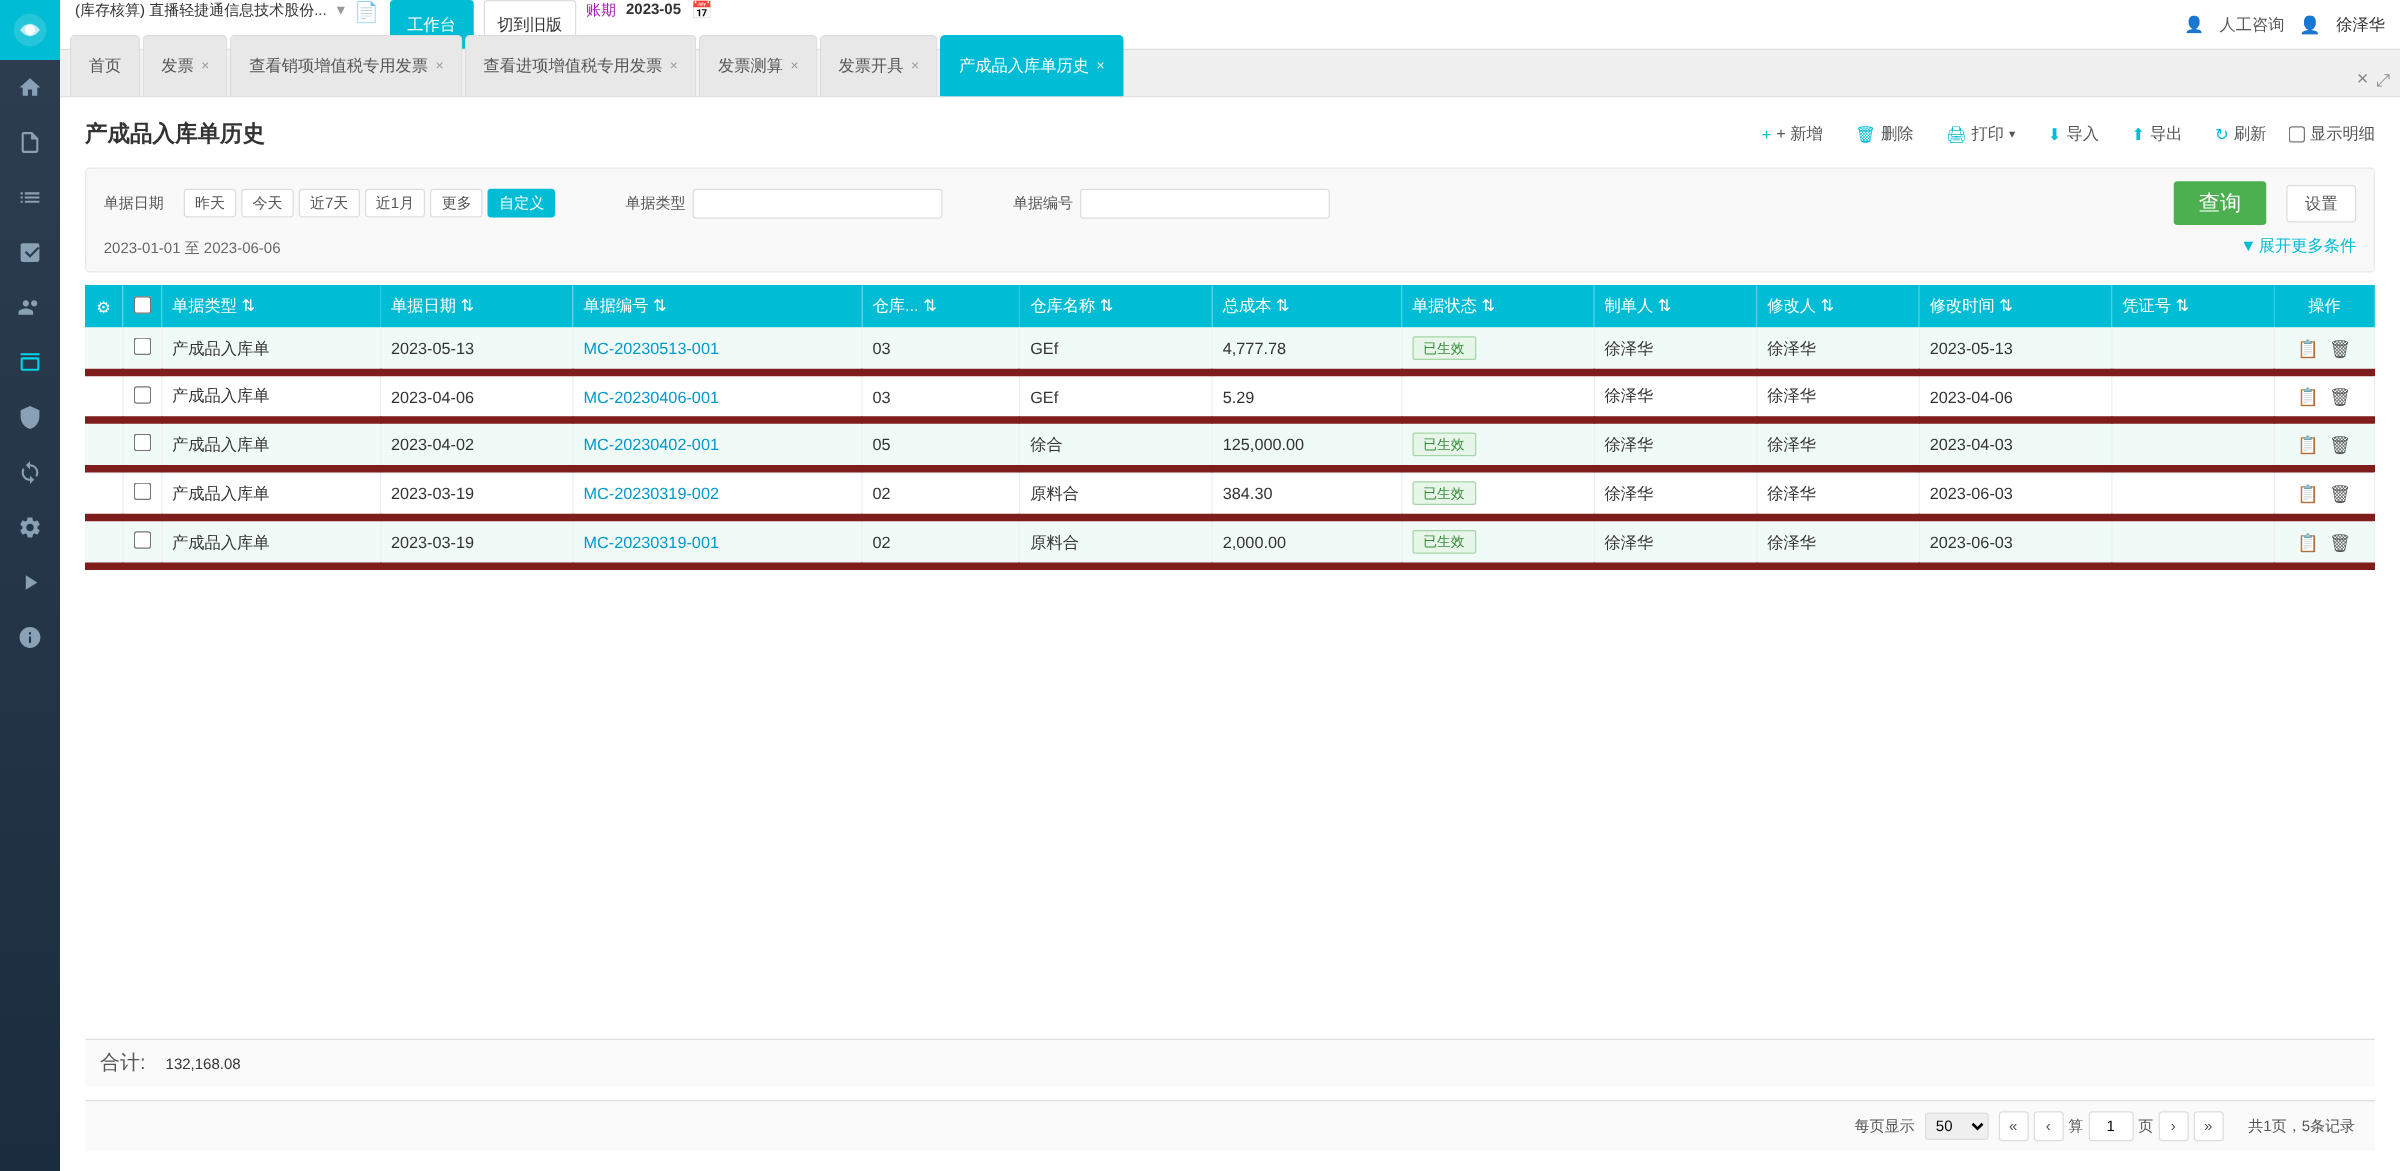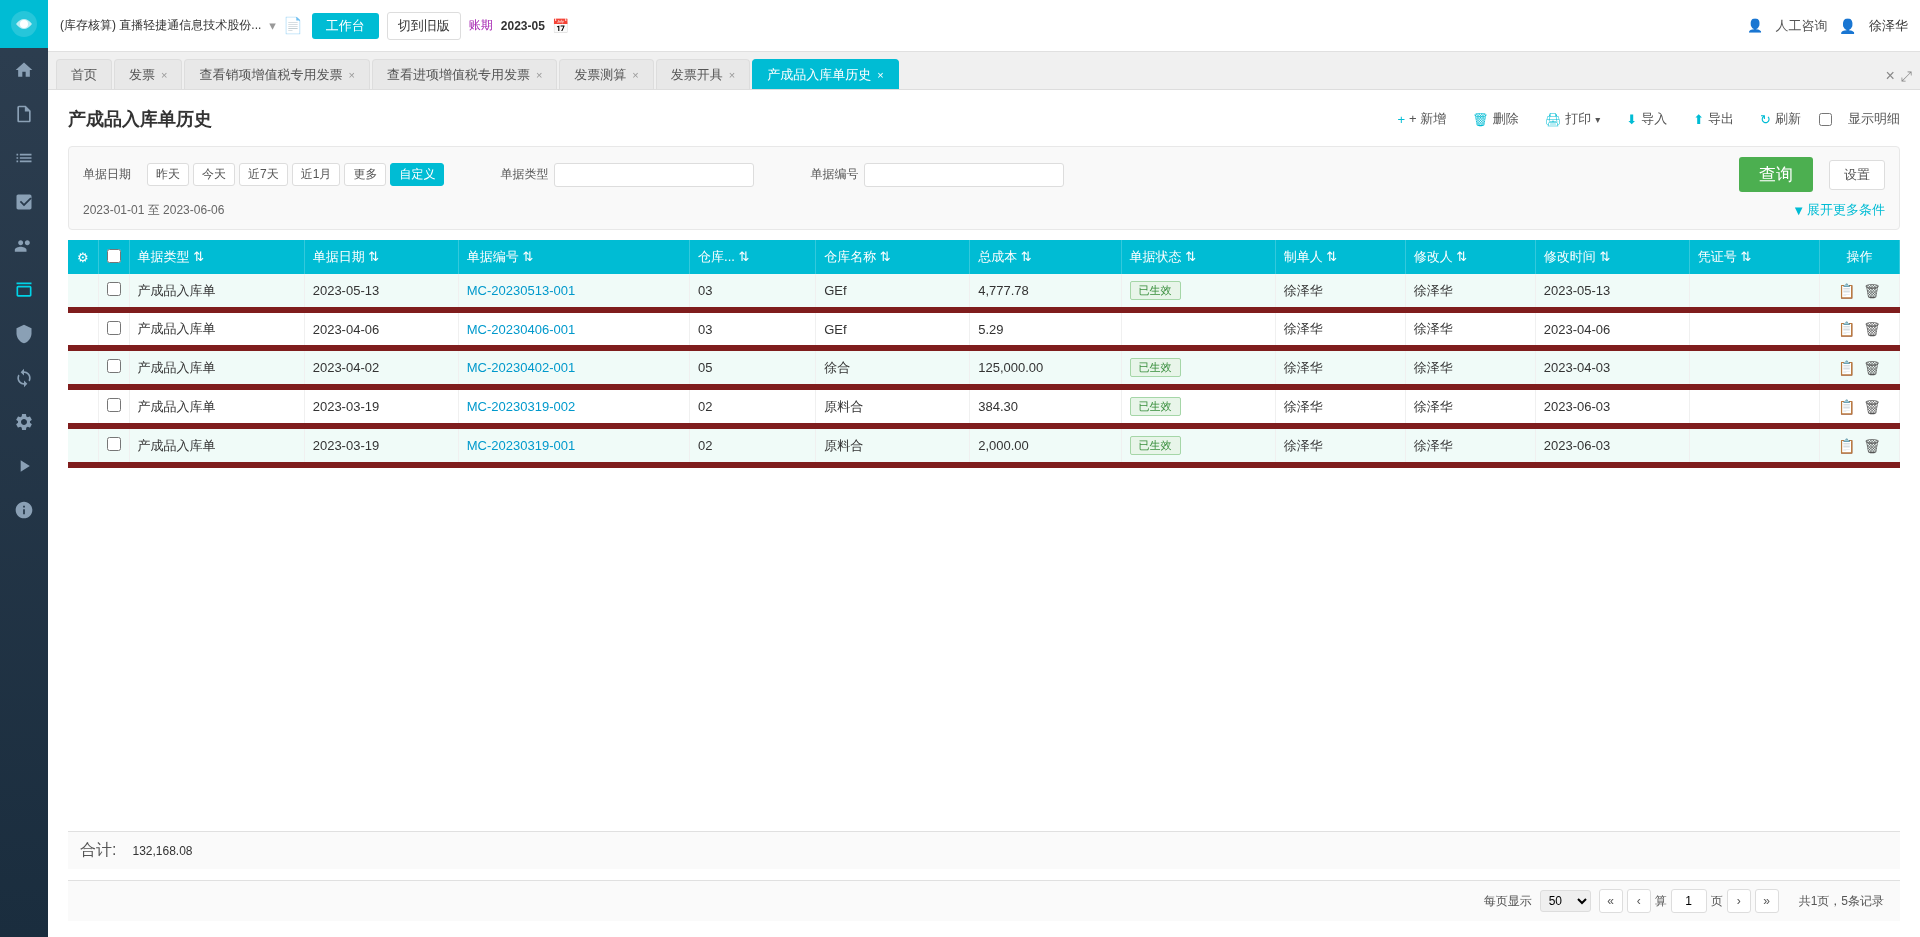--- a/index.html
+++ b/index.html
@@ -10,28 +10,28 @@
     .sidebar-logo { width: 48px; height: 48px; background: #00bcd4; display: flex; align-items: center; justify-content: center; }
     .sidebar-logo svg { width: 28px; height: 28px; }
     .sidebar-item { width: 48px; height: 44px; display: flex; align-items: center; justify-content: center; color: #8aa0b5; cursor: pointer; position: relative; }
     .sidebar-item:hover, .sidebar-item.active { color: #00d4e8; }
     .sidebar-item.active::left { content: ''; position: absolute; left: 0; top: 0; width: 3px; height: 100%; background: #00d4e8; }
 
     
     .main { flex: 1; display: flex; flex-direction: column; overflow: hidden; }
 
     
-    .topbar { height: 52px; background: #fff; border-bottom: 1px solid #e0e0e0; display: flex; align-items: center; padding: 0 12px; gap: 8px; flex-shrink: 0; }
+    .topbar { height: 40px; background: #fff; border-bottom: 1px solid #e0e0e0; display: flex; padding: 0 12px; gap: 8px; flex-shrink: 0; }
     .topbar-workspace-btn { background: #00bcd4; color: #fff; border: none; border-radius: 3px; padding: 4px 14px; cursor: pointer; font-size: 13px; }
     .topbar-period-btn { background: #fff; color: #333; border: 1px solid #ddd; border-radius: 3px; padding: 4px 10px; cursor: pointer; font-size: 13px; }
     .topbar-right { margin-left: auto; display: flex; align-items: center; gap: 12px; color: #555; font-size: 12px; }
 
     
     .tabbar { height: 38px; background: #f0f0f0; display: flex; align-items: flex-end; padding: 0 8px; gap: 2px; flex-shrink: 0; border-bottom: 1px solid #ddd; }
-    .tab { height: 30px; padding: 0 14px; border-radius: 4px 4px 0 0; border: 1px solid #ddd; border-bottom: none; display: flex; align-items: center; gap: 6px; cursor: pointer; background: #e8e8e8; color: #555; font-size: 12px; white-space: nowrap; }
+    .tab { height: 49px; padding: 0 14px; border-radius: 4px 4px 0 0; border: 1px solid #ddd; border-bottom: none; display: flex; align-items: center; gap: 6px; cursor: pointer; background: #e8e8e8; color: #555; font-size: 12px; white-space: nowrap; }
     .tab.active { background: #fff; color: #00bcd4; border-color: #ddd; }
     .tab-close { color: #999; font-size: 11px; cursor: pointer; }
     .tabbar-actions { margin-left: auto; display: flex; align-items: center; gap: 6px; padding-bottom: 4px; }
 
     
     .page-content { flex: 1; background: #fff; overflow: auto; padding: 16px 20px; display: flex; flex-direction: column; }
 
     
     .page-header { display: flex; align-items: center; justify-content: space-between; margin-bottom: 14px; }
     .page-title { font-size: 18px; font-weight: bold; color: #333; }
@@ -78,21 +78,21 @@
     .pagination { border-top: 1px solid #e0e0e0; padding: 8px 16px; display: flex; align-items: center; justify-content: flex-end; gap: 8px; background: #fafafa; margin-top: 11px; }
     .page-size-label { color: #555; font-size: 12px; }
     .page-size-select { border: 1px solid #ddd; border-radius: 3px; padding: 2px 4px; font-size: 12px; }
     .page-nav { display: flex; align-items: center; gap: 4px; }
     .page-nav-btn { width: 24px; height: 24px; border: 1px solid #ddd; border-radius: 3px; background: #fff; cursor: pointer; display: flex; align-items: center; justify-content: center; color: #555; font-size: 12px; }
     .page-num-input { width: 36px; height: 24px; border: 1px solid #ddd; border-radius: 3px; text-align: center; font-size: 12px; }
     .page-info { color: #555; font-size: 12px; }
     .checkbox { width: 14px; height: 14px; cursor: pointer; }
 
     
-    .display-hint { display: flex; align-items: center; gap: 16px; font-size: 12px; color: #555; }
+    .display-hint { display: flex; align-items: center; gap: 4px; font-size: 12px; color: #555; }
     .display-hint input { margin: 0; }
   </style>
 </head>
 <body>
 
 <div class="sidebar">
   <div class="sidebar-logo">
     <svg viewBox="0 0 28 28" fill="none">
       <circle cx="14" cy="14" r="13" fill="#fff" fill-opacity="0.15"></circle>
       <path d="M6 14 Q14 4 22 14 Q14 24 6 14Z" fill="#fff" fill-opacity="0.7"></path>
@@ -266,21 +266,21 @@
         </div>
 
         <div class="filter-select-wrap" style="margin-left:40px;">
           <span class="filter-label">单据编号</span>
           <input type="text" class="filter-input" style="">
         </div>
 
         <button class="filter-query-btn" style="margin-left:auto;">查询</button>
         <button class="filter-set-btn">设置</button>
       </div>
-      <div style="margin-top:6px;display:flex;align-items:flex-end;gap:8px;">
+      <div style="margin-top:6px;display:flex;align-items:center;gap:8px;">
         <span class="filter-date-range">2023-01-01 至 2023-06-06</span>
         <span style="flex:1;"></span>
         <span class="expand-btn">
           <span>▼</span>
           <span>展开更多条件</span>
         </span>
       </div>
     </div>
 
     <div class="table-wrap">

